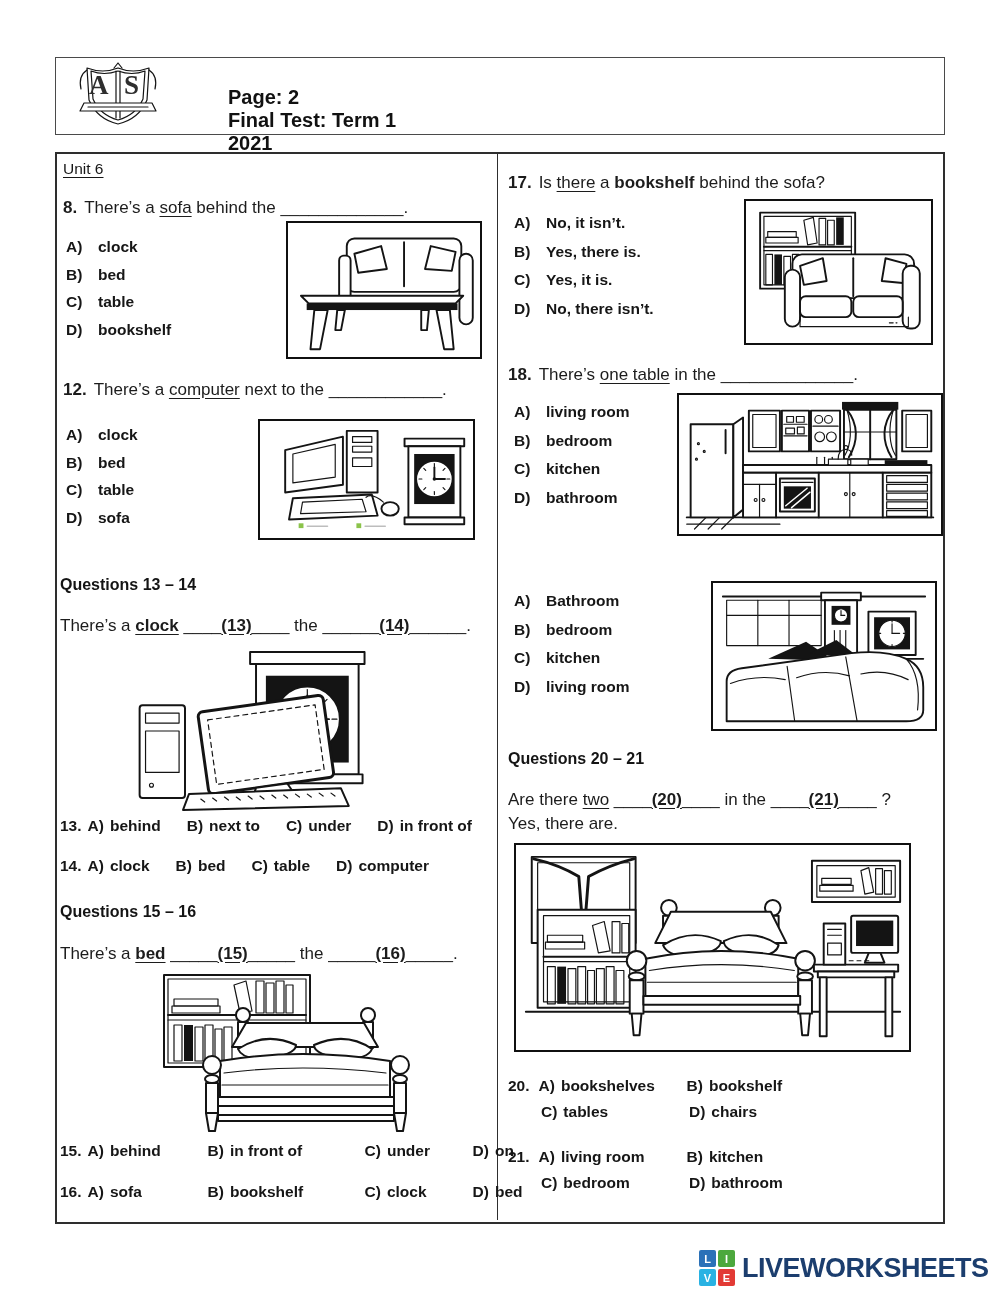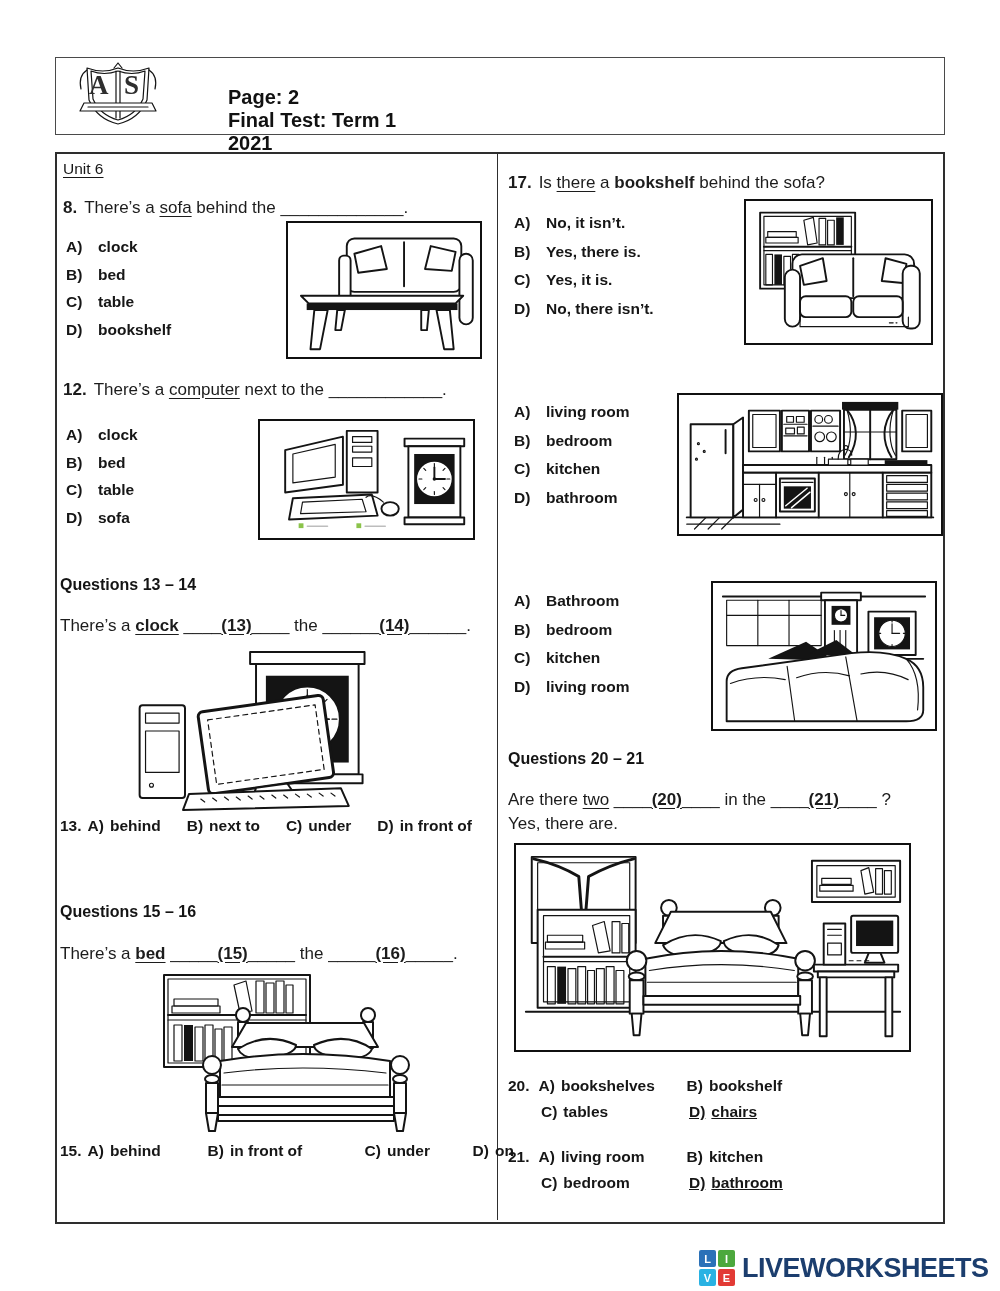--- a/index.html
+++ b/index.html
@@ -25,21 +25,21 @@
   .unit{font-size:15.5px;text-decoration:underline;text-underline-offset:3px;}
   .optlist .row{display:flex;margin-bottom:9.5px;font-size:15.5px;font-weight:bold;}
   .optlist.tall .row{margin-bottom:10.5px;}
   .optlist .letter{display:inline-block;width:32px;}
   .inline-opts{font-size:15.5px;font-weight:bold;white-space:nowrap;}
   .inline-opts .lt{margin-right:6px;}
   .pair{margin-right:26px;text-align:right;}
   .pw1{display:inline-block;width:120px;}
   .pw2{display:inline-block;width:157px;}
   .pw3{display:inline-block;width:108px;}
-  .grid .row2{margin-left:33px;margin-top:8px;text-decoration:underline;}
+  .grid .row2{margin-left:33px;margin-top:8px;}
   .grid{font-size:15.5px;font-weight:bold;}
   .grid .pc{display:inline-block;width:148px;}
   .grid .lt{margin-right:6px;}
   
   .imgbox{background:#fff;display:flex;align-items:center;justify-content:center;border:2.5px solid #101010;}
   .imgplain{background:#fff;display:flex;align-items:center;justify-content:center;}
   
   .art *{stroke:#141414;stroke-width:2;fill:none;stroke-linejoin:round;stroke-linecap:round;}
   .art .f{fill:#141414;stroke:none;}
   .art .w{fill:#ffffff;}
@@ -213,20 +213,21 @@
         <line class="t" x1="150" y1="152" x2="154" y2="155"></line>
         <line class="t" x1="162" y1="151" x2="166" y2="154"></line>
         <line class="t" x1="174" y1="151" x2="178" y2="154"></line>
         <line class="t" x1="186" y1="150" x2="190" y2="153"></line>
         <line class="t" x1="198" y1="150" x2="202" y2="153"></line>
         <line class="t" x1="210" y1="149" x2="214" y2="152"></line>
         <line class="t" x1="222" y1="149" x2="226" y2="152"></line>
     </svg>
   </div>
   <div class="abs inline-opts" style="left:60px;top:817px"><span class="lt">13.</span><span class="pair"><span class="lt">A)</span><span>behind</span></span><span class="pair"><span class="lt">B)</span><span>next to</span></span><span class="pair"><span class="lt">C)</span><span>under</span></span><span class="pair"><span class="lt">D)</span><span>in front of</span></span></div>
+  <div class="abs inline-opts" style="left:60px;top:857px"><span class="lt">14.</span><span class="pair"><span class="lt">A)</span><span>clock</span></span><span class="pair"><span class="lt">B)</span><span>bed</span></span><span class="pair"><span class="lt">C)</span><span>table</span></span><span class="pair"><span class="lt">D)</span><span>computer</span></span></div>
 
   <div class="abs heading" style="left:60px;top:903px">Questions 15 – 16</div>
   <div class="abs sentence" style="left:60px;top:944px"><span>There’s a </span><span class="bu">bed</span><span> </span><span>_____</span><span class="bu">(15)</span><span>_____</span><span> the </span><span>_____</span><span class="bu">(16)</span><span>_____</span><span>.</span></div>
   <div class="abs imgplain" style="left:145px;top:968px;width:290px;height:170px">
     <svg class="art" width="288" height="168" viewBox="0 0 288 168">
       <rect class="w" x="18" y="6" width="146" height="92"></rect>
       <rect class="t" x="22" y="10" width="138" height="84"></rect>
       <line x1="22" y1="46" x2="160" y2="46"></line>
         <line class="t" x1="22" y1="51" x2="160" y2="51"></line>
       <rect class="t" x="28" y="30" width="44" height="7"></rect>
@@ -258,20 +259,21 @@
         <polygon class="w" points="60,144 72,144 69,162 63,162"></polygon>
       <circle class="w" cx="254" cy="96" r="9"></circle>
         <ellipse class="w" cx="254" cy="110" rx="7" ry="4"></ellipse>
       <rect class="w" x="248" y="114" width="12" height="30"></rect>
         <polygon class="w" points="248,144 260,144 257,162 251,162"></polygon>
       <rect class="w" x="72" y="128" width="176" height="9"></rect>
       <rect class="w" x="72" y="146" width="176" height="6"></rect>
     </svg>
   </div>
   <div class="abs inline-opts" style="left:60px;top:1142px"><span class="lt">15.</span><span class="pw1"><span class="lt">A)</span><span>behind</span></span><span class="pw2"><span class="lt">B)</span><span>in front of</span></span><span class="pw3"><span class="lt">C)</span><span>under</span></span><span><span class="lt">D)</span><span>on</span></span></div>
+  <div class="abs inline-opts" style="left:60px;top:1183px"><span class="lt">16.</span><span class="pw1"><span class="lt">A)</span><span>sofa</span></span><span class="pw2"><span class="lt">B)</span><span>bookshelf</span></span><span class="pw3"><span class="lt">C)</span><span>clock</span></span><span><span class="lt">D)</span><span>bed</span></span></div>
 
   <div class="abs sentence" style="left:508px;top:173px"><span class="qno">17.</span><span>Is </span><span class="u">there</span><span> a </span><span class="b">bookshelf</span><span> behind the sofa?</span></div>
   <div class="abs optlist tall" style="left:514px;top:214px">
     <div class="row">
         <span class="letter">A)</span>
         <span>No, it isn’t.</span>
       </div>
     <div class="row">
         <span class="letter">B)</span>
         <span>Yes, there is.</span>
@@ -308,20 +310,21 @@
       <polygon class="w" points="164,62 142,56 138,80 160,82"></polygon>
       <rect class="w" x="36" y="68" width="16" height="60" rx="8"></rect>
       <rect class="w" x="160" y="64" width="18" height="66" rx="8"></rect>
       <rect class="w" x="52" y="96" width="54" height="22" rx="6"></rect>
       <rect class="w" x="108" y="96" width="52" height="22" rx="6"></rect>
       <path class="t" d="M52,118 L52,128 L166,128 L166,118"></path>
       <line class="t" x1="146" y1="124" x2="154" y2="124" style="stroke-dasharray:4 3"></line>
     </svg>
   </div>
 
+  <div class="abs sentence" style="left:508px;top:365px"><span class="qno">18.</span><span>There’s </span><span class="u">one table</span><span> in the </span><span>______________</span><span>.</span></div>
   <div class="abs optlist tall" style="left:514px;top:403px">
     <div class="row">
         <span class="letter">A)</span>
         <span>living room</span>
       </div>
     <div class="row">
         <span class="letter">B)</span>
         <span>bedroom</span>
       </div>
     <div class="row">

